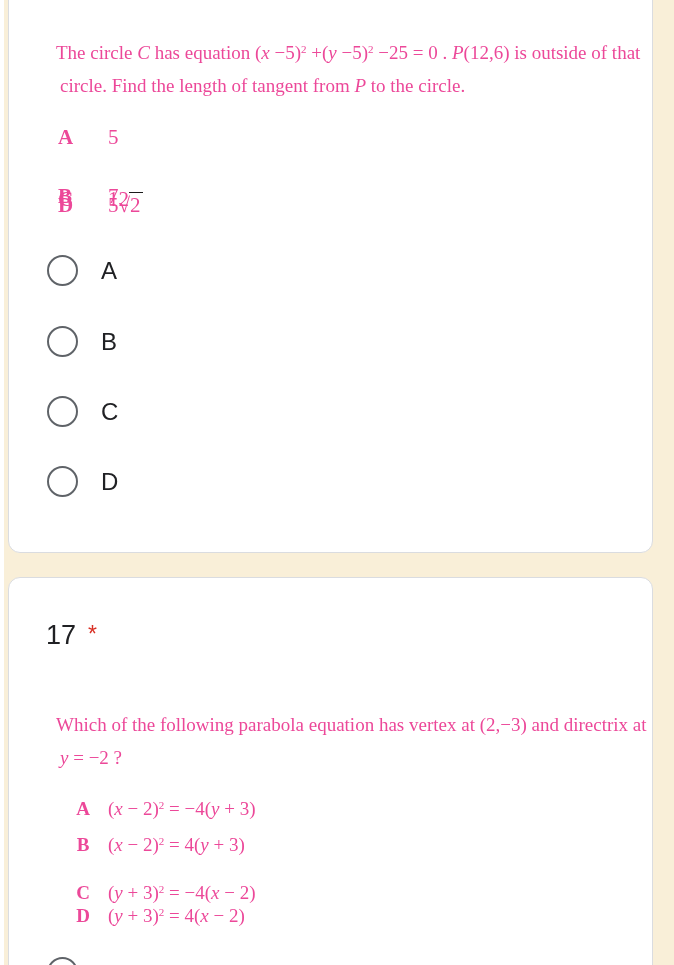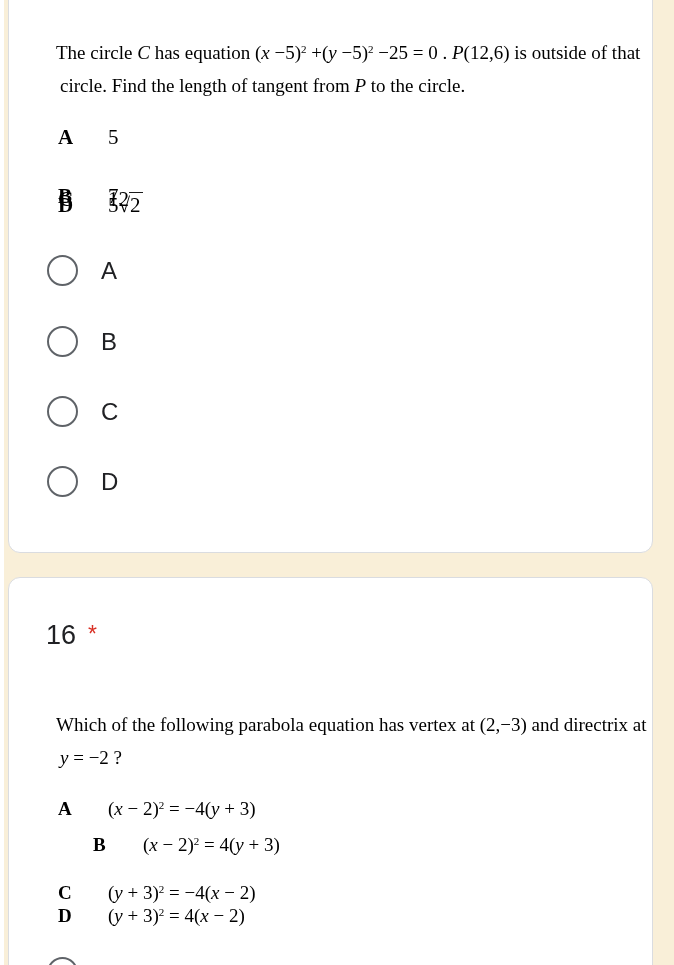--- a/index.html
+++ b/index.html
@@ -7,25 +7,25 @@
     position:relative;width:674px;height:965px;overflow:hidden;background:#ffffff;
     font-family:"Liberation Sans","DejaVu Sans",sans-serif;
   }
   .page-bg{position:absolute;left:4px;top:0;right:0;bottom:0;background:#f9efd8;}
   .card{
     position:absolute;left:8px;width:645px;background:#ffffff;
     border:1px solid #dadce0;border-radius:12px;box-sizing:border-box;
   }
   .card1{top:-30px;height:583px;}
   .card2{top:577px;height:450px;}
-  .serif{font-family:"Liberation Serif","DejaVu Serif",serif;color:#000000;}
+  .serif{font-family:"Liberation Serif","DejaVu Serif",serif;color:#ec4899;}
   .qline{position:absolute;white-space:nowrap;font-size:19px;line-height:24px;}
   .qline sup, .opt-row sup{font-size:11px;line-height:0;vertical-align:6px;}
   .opt-row{position:absolute;left:49px;white-space:nowrap;font-size:21px;line-height:22px;}
-  .opt-row.large{font-size:19px;}
+  .opt-row.large{font-size:19px;text-align:center;}
   .opt-letter{font-weight:bold;display:inline-block;width:50px;}
   .rad{border-top:1.5px solid #1b1b1b;padding:0 2px 0 1px;margin-left:-1px;}
   .radio-row{position:absolute;left:38px;display:flex;align-items:center;gap:23px;cursor:pointer;}
   .radio-circle{
     width:31px;height:31px;border:2.5px solid #5f6368;border-radius:50%;
     box-sizing:border-box;background:#ffffff;flex:0 0 auto;
   }
   .radio-label{font-size:24px;color:#202124;line-height:31px;}
   .q-header{position:absolute;left:37px;top:40px;font-size:27px;color:#202124;line-height:32px;}
   .req{color:#d93025;font-size:23px;margin-left:12px;vertical-align:2px;}
@@ -70,31 +70,31 @@
       </div>
       <div class="radio-row" style="top:495px;">
         <span class="radio-circle"></span>
         <span class="radio-label">D</span>
       </div>
     </div>
   </section>
 
   <section class="card card2">
     <div class="q-header">
-      <span>16</span><span class="req">*</span>
+      <span>17</span><span class="req">*</span>
     </div>
 
     <div>
       <p class="qline serif" style="left:47px;top:135px;margin:0;">Which of the following parabola equation has vertex at (2,−3) and directrix at</p>
       <p class="qline serif" style="left:47px;top:164px;margin:4px;"><i>y</i> = −2 ?</p>
 
       <div class="opt-row serif large" style="top:220px;">
         <span class="opt-letter">A</span><span>(<i>x</i> − 2)<sup>2</sup> = −4(<i>y</i> + 3)</span>
       </div>
-      <div class="opt-row serif large" style="top:256px;margin-left:35px;">
+      <div class="opt-row serif large" style="top:256px;">
         <span class="opt-letter">B</span><span>(<i>x</i> − 2)<sup>2</sup> = 4(<i>y</i> + 3)</span>
       </div>
       <div class="opt-row serif large" style="top:304px;">
         <span class="opt-letter">C</span><span>(<i>y</i> + 3)<sup>2</sup> = −4(<i>x</i> − 2)</span>
       </div>
       <div class="opt-row serif large" style="top:327px;">
         <span class="opt-letter">D</span><span>(<i>y</i> + 3)<sup>2</sup> = 4(<i>x</i> − 2)</span>
       </div>
     </div>
 

